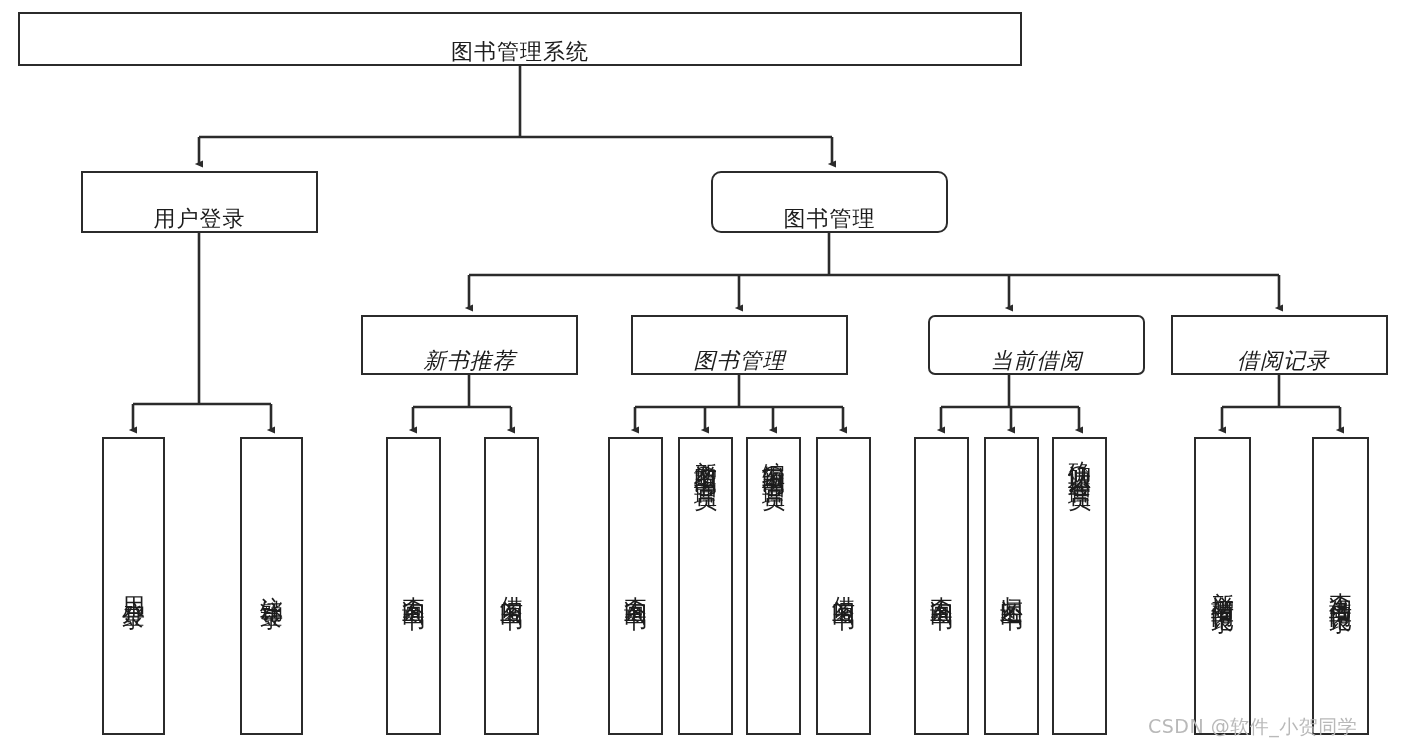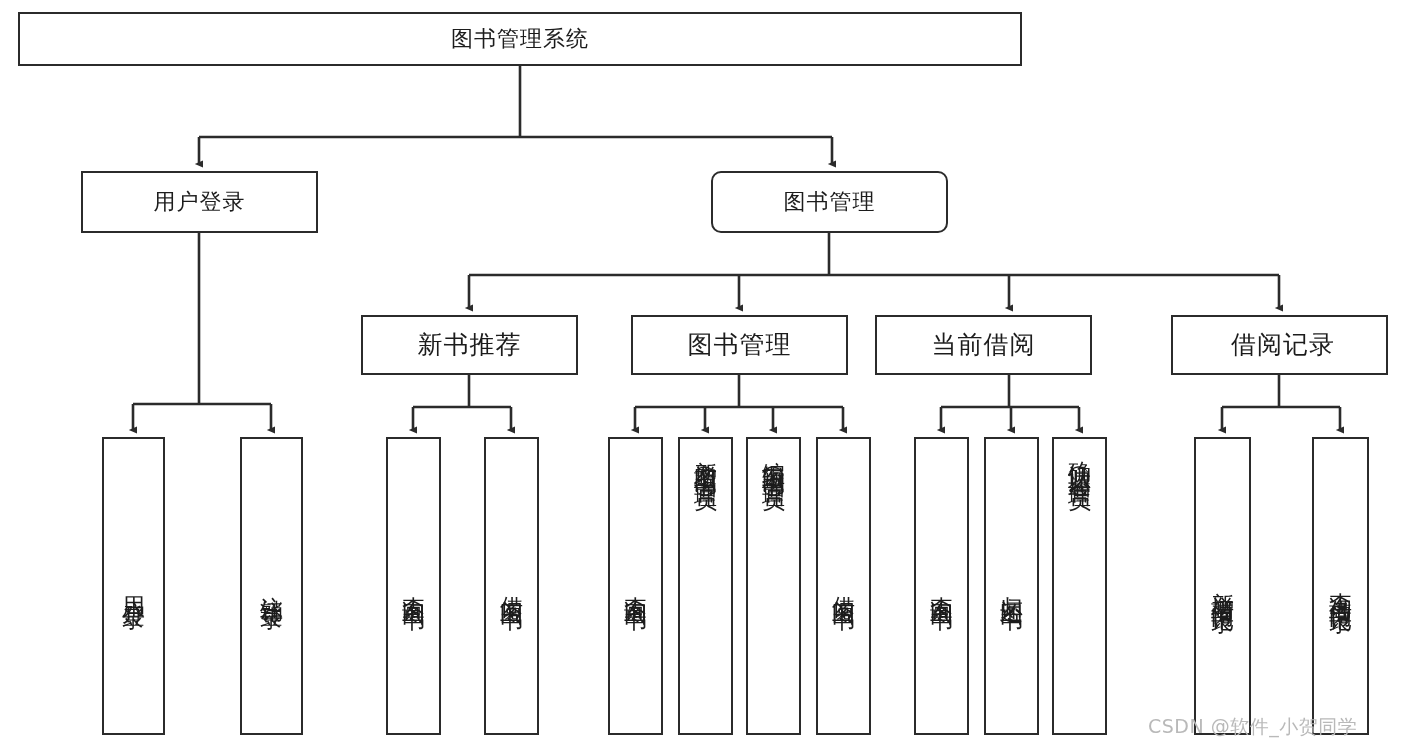--- a/index.html
+++ b/index.html
@@ -24,34 +24,34 @@
     width: 1405px;
     height: 747px;
     pointer-events: none;
   }
   .node {
     position: absolute;
     box-sizing: border-box;
     border: 2px solid #2b2b2b;
     background: #ffffff;
     display: flex;
-    align-items: center;
+    align-items: flex-end;
     justify-content: center;
     color: #1c1c1c;
   }
   .node .label {
     font-size: 22px;
     line-height: 1.15;
     letter-spacing: 1px;
     white-space: nowrap;
     text-align: center;
   }
   .node.root .label { font-size: 22px; }
   .node.lvl2 .label { font-size: 22px; }
-  .node.lvl3 .label { font-size: 25px; }
+  .node.lvl3 .label { font-size: 22px; font-style: italic; }
 
   
   .node.leaf {
     align-items: flex-start;
     justify-content: center;
     padding-top: 0;
   }
   .node.leaf .label {
     writing-mode: vertical-rl;
     text-orientation: upright;
@@ -137,21 +137,21 @@
   <div class="node lvl2" style="left:711px; top:171px; width:237px; height:62px;border-radius:10px;">
     <span class="label">图书管理</span>
   </div>
 
   <div class="node lvl3" style="left:361px; top:315px; width:217px; height:60px;">
     <span class="label">新书推荐</span>
   </div>
   <div class="node lvl3" style="left:631px; top:315px; width:217px; height:60px;">
     <span class="label">图书管理</span>
   </div>
-  <div class="node lvl3" style="left:875px; top:315px; width:217px; height:60px;">
+  <div class="node lvl3" style="left:928px; top:315px; width:217px; height:60px;border-radius:7px;">
     <span class="label">当前借阅</span>
   </div>
   <div class="node lvl3" style="left:1171px; top:315px; width:217px; height:60px;padding-left:7px;">
     <span class="label">借阅记录</span>
   </div>
 
   <div class="node leaf center" style="left:102px; top:437px; width:63px; height:298px;">
     <span class="label">用户登录</span>
   </div>
   <div class="node leaf center" style="left:240px; top:437px; width:63px; height:298px;">

